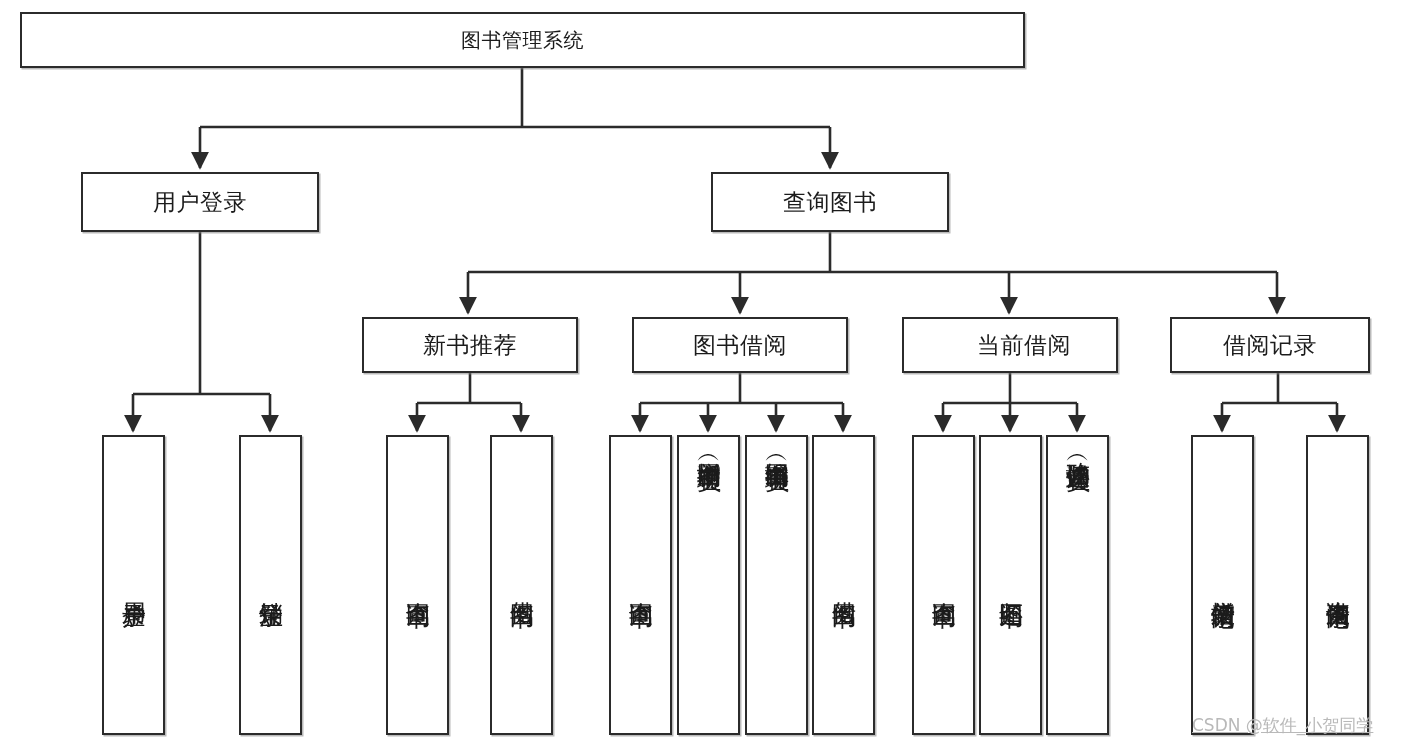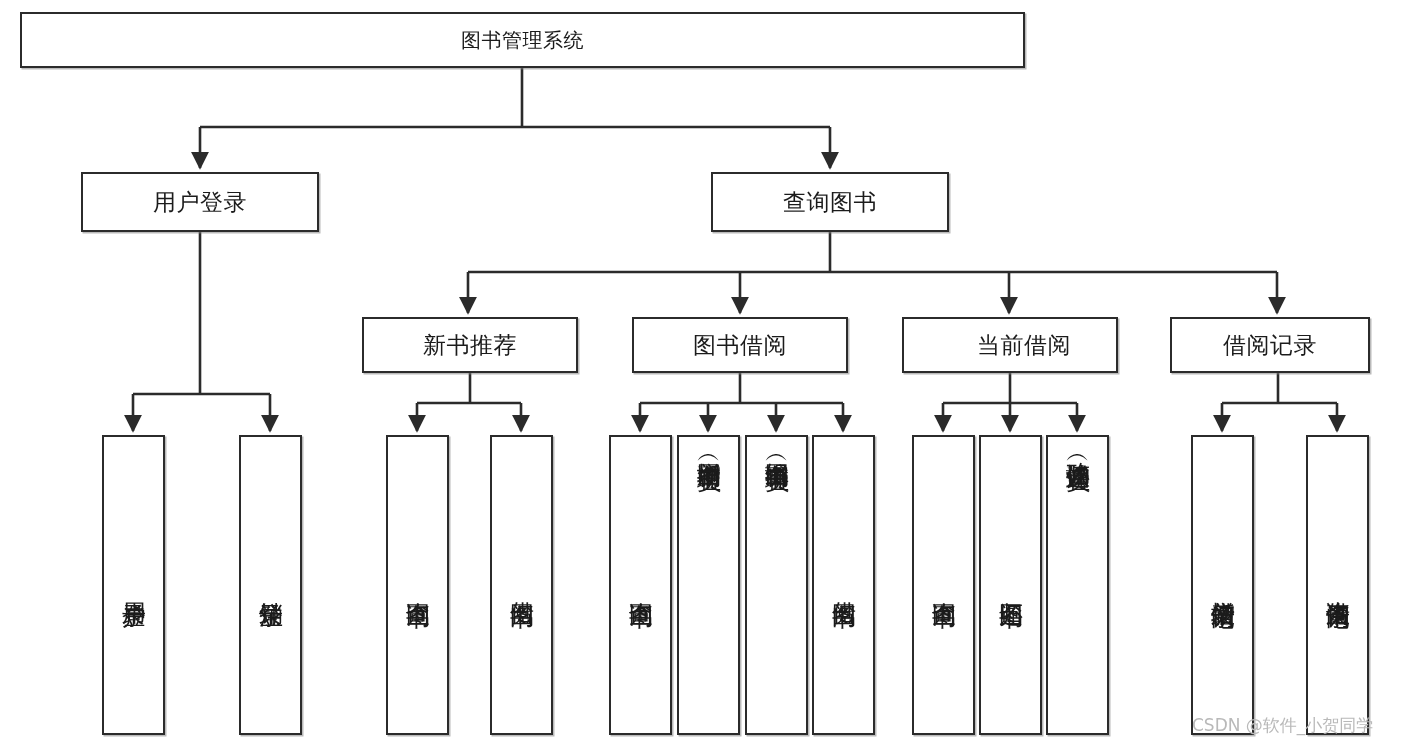--- a/index.html
+++ b/index.html
@@ -70,20 +70,21 @@
     align-items: center;
     padding-top: 0;
   }
   .watermark {
     position: absolute;
     color: #b9b9b9;
     font-size: 17px;
     white-space: nowrap;
     z-index: 5;
     font-family: "DejaVu Sans", "Liberation Sans", sans-serif;
+    text-decoration: underline;
   }
 </style>
 </head>
 <body>
 
 <div id="canvas">
 
   <svg id="edges" viewBox="0 0 1405 747" xmlns="http://www.w3.org/2000/svg">
     <defs>
       <marker id="arrow" viewBox="0 0 10 10" refX="9" refY="5" markerWidth="7" markerHeight="7" orient="auto-start-reverse">

